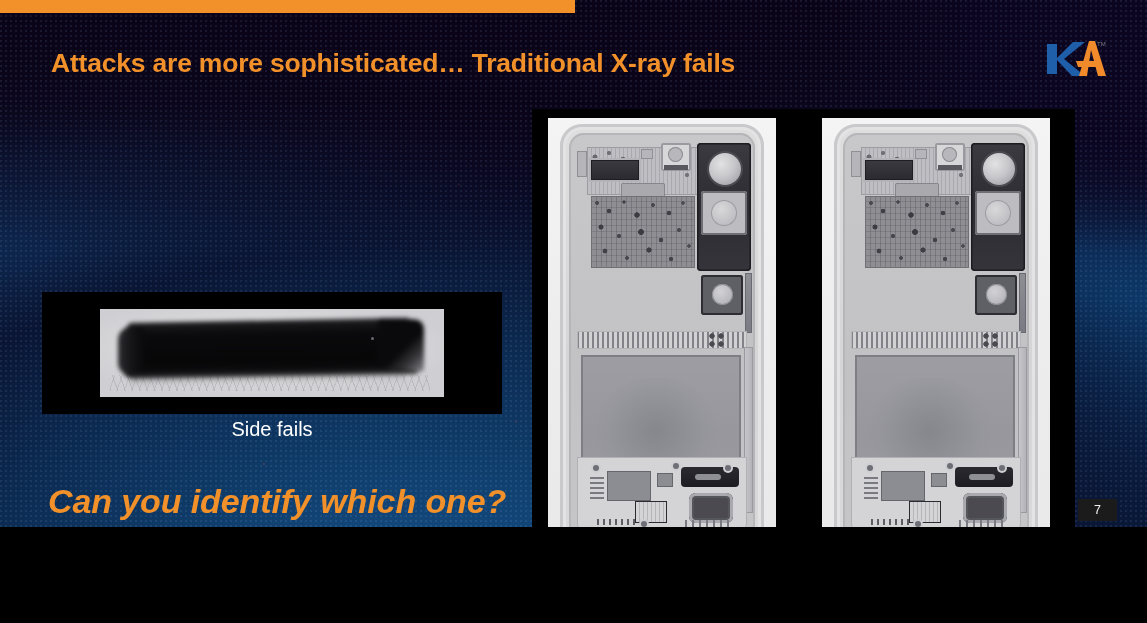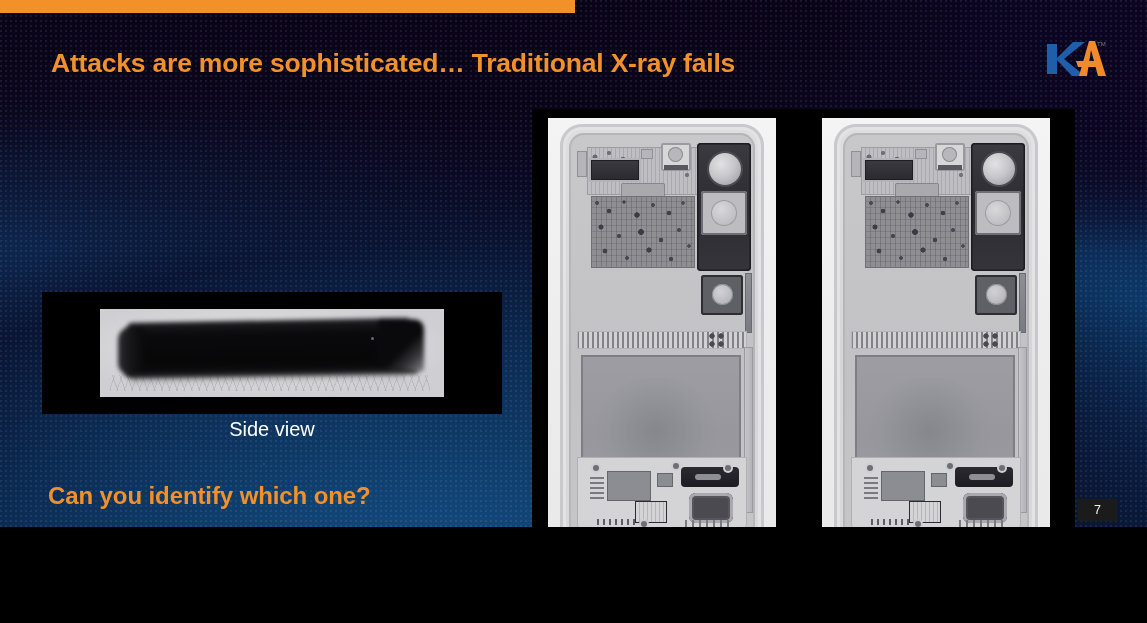--- a/index.html
+++ b/index.html
@@ -93,24 +93,25 @@
     font-size: 22.5px;
     line-height: 31px;
   }
   .body-text .hl { color: #F2912A; font-weight: bold; }
 
   
   .question {
     position: absolute;
     left: 48px; top: 482px;
     color: #F2912A;
-    font-size: 24px;
+    font-size: 34px;
     font-weight: bold;
     letter-spacing: -0.1px;
     white-space: nowrap;
+    font-style: italic;
   }
 
   
   .side-panel {
     position: absolute;
     left: 42px; top: 292px;
     width: 460px; height: 122px;
     background: #000;
   }
   .side-xray {
@@ -548,21 +549,21 @@
           <div class="top-edge"></div>
           <div class="body-shape"></div>
           <div class="left-cap"></div>
           <div class="right-bevel"></div>
           <div class="bottom-shadow"></div>
         </div>
         <div class="speck"></div>
       </div>
     </div>
   </div>
-  <div class="caption-side">Side view</div>
+  <div class="caption-side">Side fails</div>
 
   <div class="question">Can you identify which one?</div>
 
   <div class="front-panel">
 
     <div class="xray-card left">
       <div class="ph">
         <div class="ph-inner">
           <div class="pcb-top"></div>
           <div class="chip-dark"></div>

